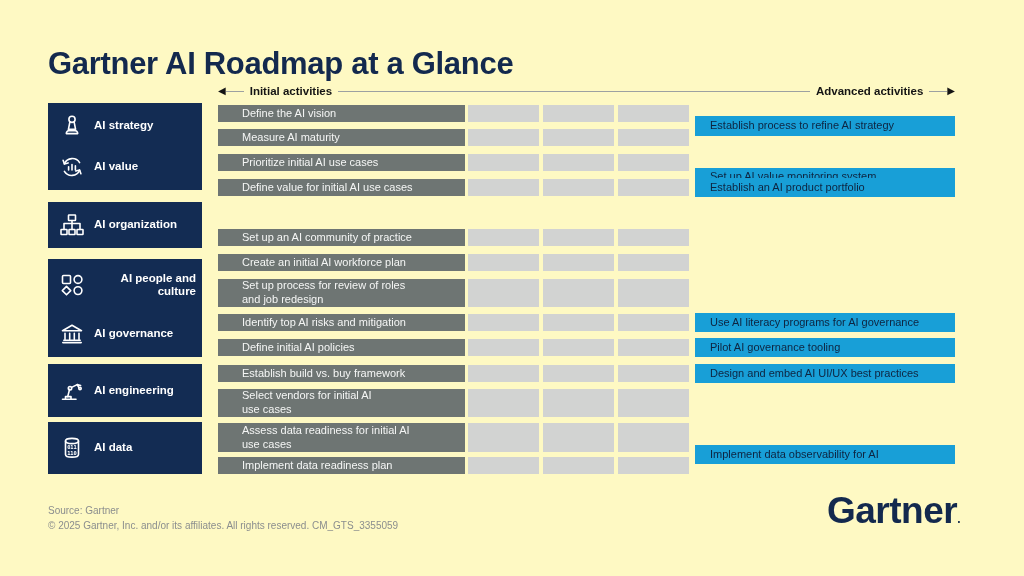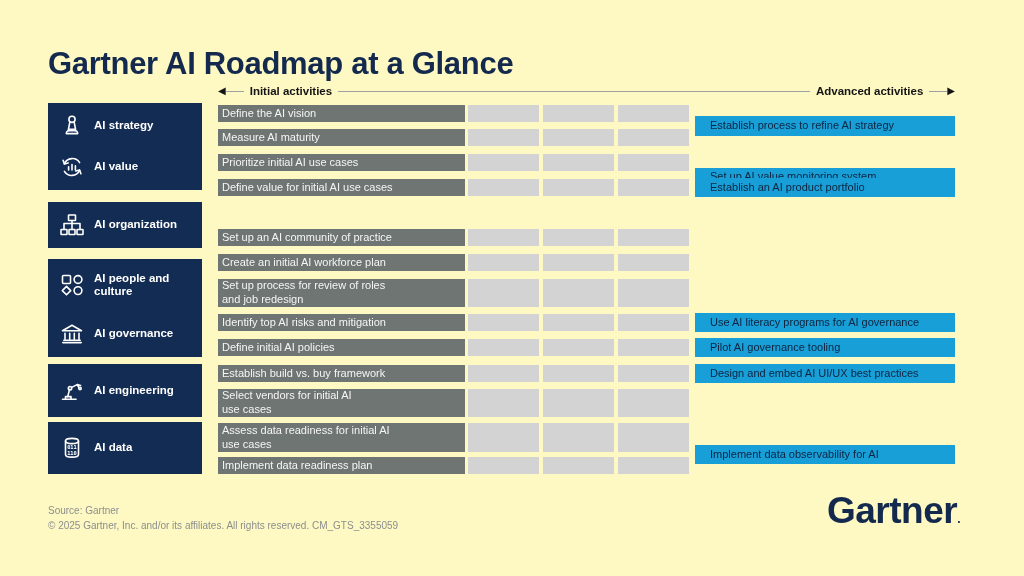--- a/index.html
+++ b/index.html
@@ -13,29 +13,29 @@
   
   .axis { position:absolute; left:218px; top:84px; width:737px; height:14px;
           display:flex; align-items:center; color:#141414; }
   .axis .arrow { font-size:10px; line-height:1; color:#141414; }
   .axis .dash { height:0; border-top:1px solid #9da1a1; width:18px; }
   .axis .longline { height:0; border-top:1px solid #9da1a1; flex:1; }
   .axis .alabel { font-size:11.5px; font-weight:700; padding:0 6px; white-space:nowrap; }
 
   
   .tile { position:absolute; left:48px; width:154px; background:#132c53;
-          display:flex; align-items:center; gap:9px; padding:0 6px 0 10px; }
+          display:flex; align-items:center; gap:9px; padding:0 6px 0 10px;text-align:right; }
   .ticon { flex:0 0 27px; height:27px; display:flex; align-items:center; justify-content:center; }
   .ticon svg { width:26px; height:26px; }
   .tlabel { color:#ffffff; font-size:11.5px; font-weight:700; line-height:1.15; }
 
   
   .row { position:absolute; left:218px; width:737px; }
   .gbar { position:absolute; left:0; top:0; bottom:0; width:247px; background:#6e7573;
-          display:flex; align-items:center; padding-left:4px; }
+          display:flex; align-items:center; padding-left:24px; }
   .gbar span { color:#f5f6f5; font-size:11px; line-height:1.25; white-space:pre-line; }
   .cell { position:absolute; top:0; bottom:0; width:71px; background:#d2d3d2; }
   .c1 { left:250px; } .c2 { left:325px; } .c3 { left:400px; }
 
   
   .bbar { position:absolute; left:695px; width:260px; background:#189fd7;
           display:flex; align-items:center; padding-left:8px; }
   .bbar span { color:#0e2440; font-size:11px; line-height:1.2; white-space:nowrap;margin-left:7px; }
 
   

